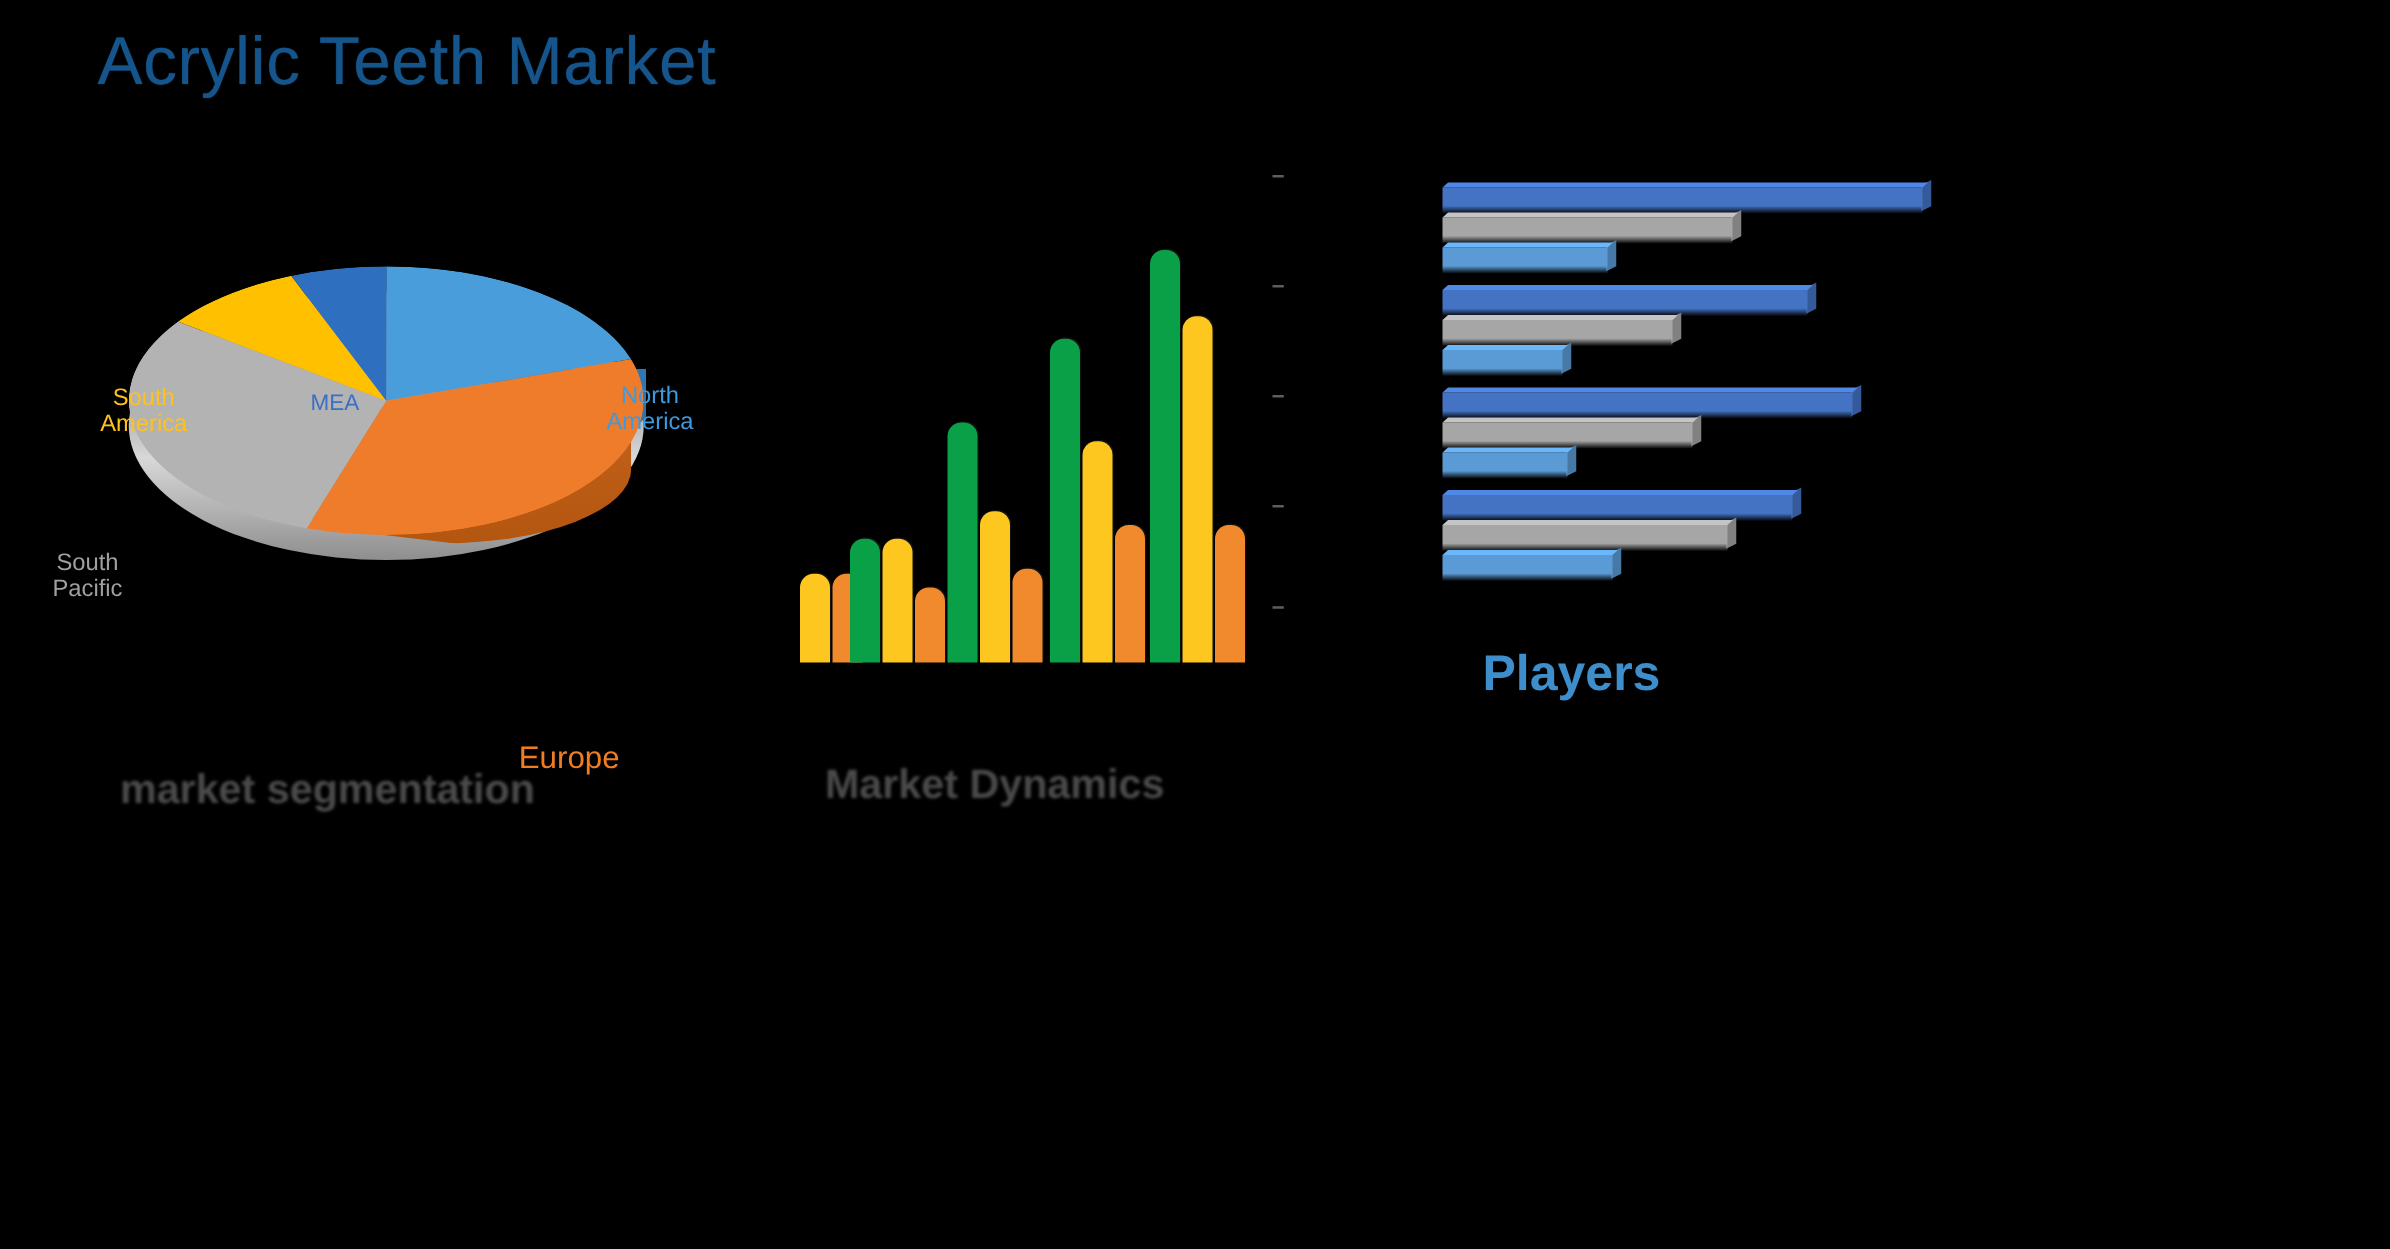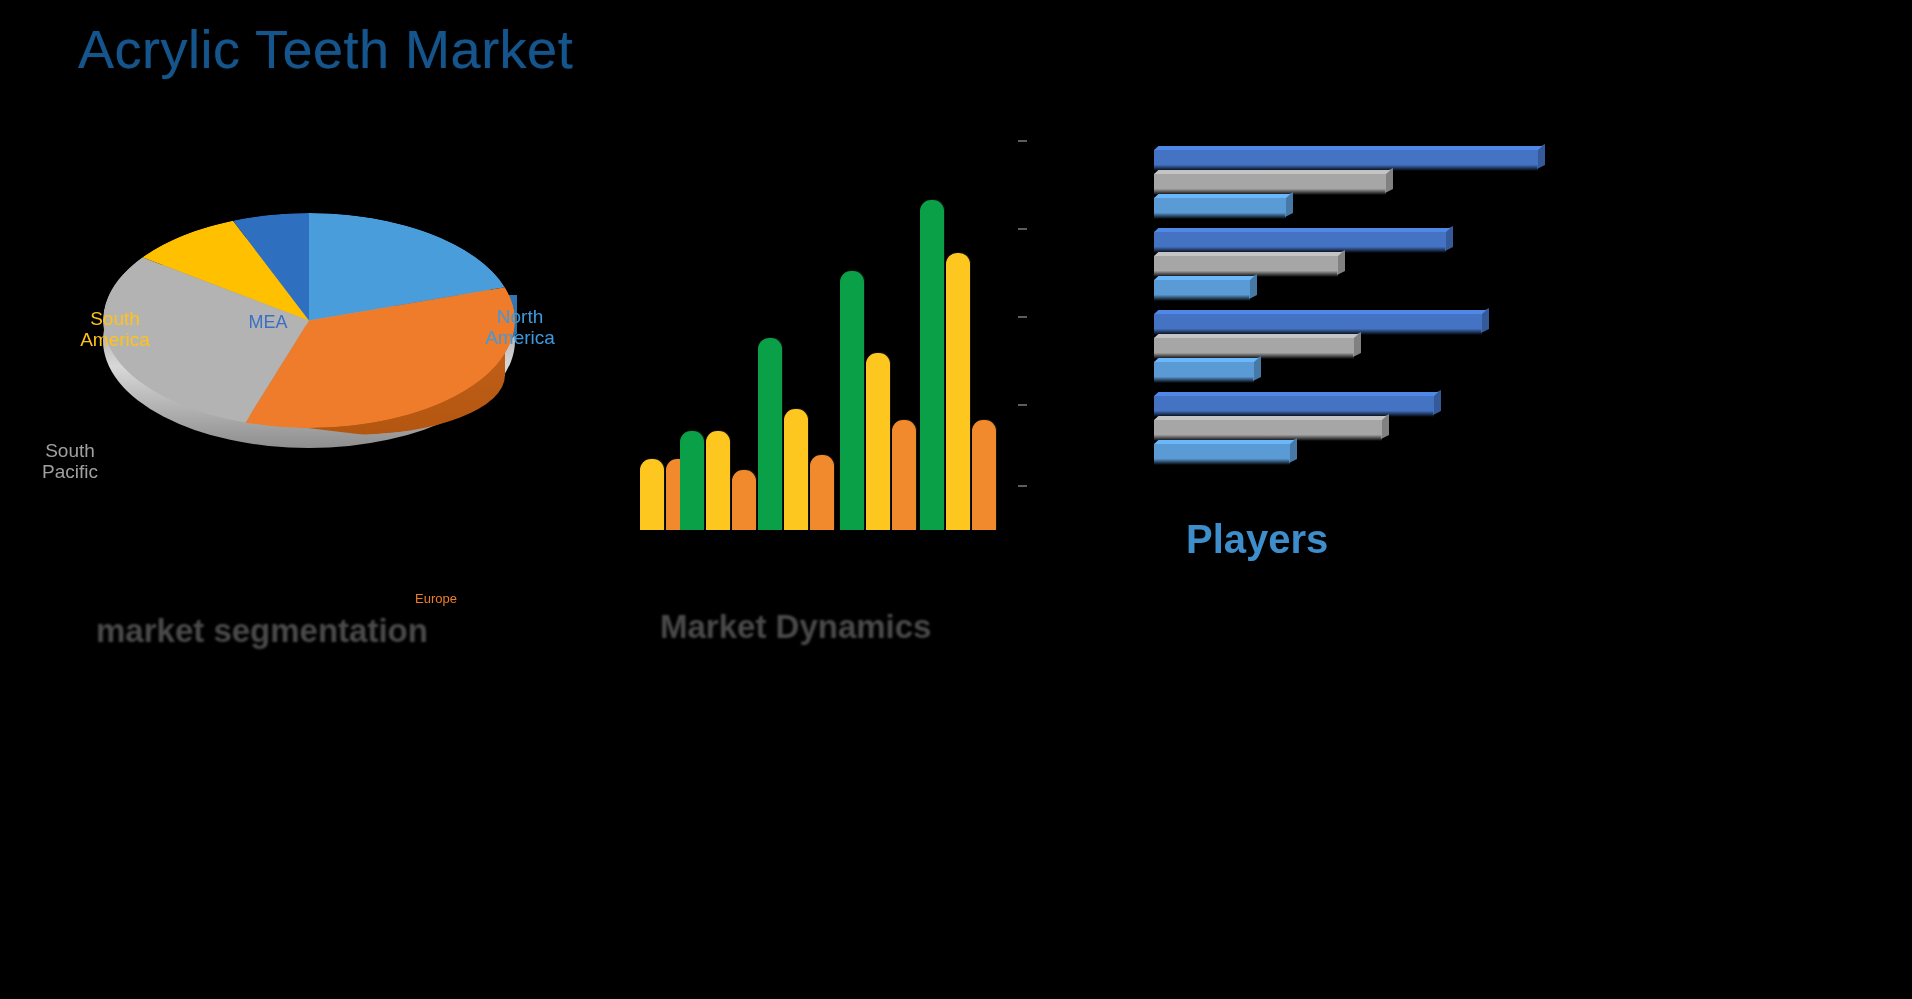--- a/index.html
+++ b/index.html
@@ -33,21 +33,21 @@
     clip-path:polygon(0% 0%,100% 0%,100% 40%,70% 78%,22% 96%,0% 70%);
   }
   .pie-top{
     position:absolute;left:8px;top:38px;width:412px;height:215px;border-radius:50%;
     overflow:hidden;
   }
   .pie-top svg{display:block;width:412px;height:215px;}
 
   .pie-label{position:absolute;font-weight:normal;line-height:1.12;text-align:center;white-space:pre-line;}
   #lbl-north{left:455px;top:166px;width:130px;font-size:19px;color:#3d9ae0;}
-  #lbl-europe{left:415px;top:452px;width:120px;font-size:13px;color:#ef7d24;text-align:left;}
+  #lbl-europe{left:415px;top:452px;width:120px;font-size:25px;color:#ef7d24;text-align:left;}
   #lbl-asia{left:10px;top:300px;width:120px;font-size:19px;color:#a0a0a0;}
   #lbl-south{left:55px;top:168px;width:120px;font-size:19px;color:#ffc21c;}
   #lbl-mea{left:232px;top:172px;width:72px;font-size:18px;color:#3b6fc4;}
 
   #pie-caption{
     position:absolute;left:96px;top:612px;font-size:33px;font-weight:bold;
     color:#4a4a4a;letter-spacing:0px;white-space:nowrap;
     filter:blur(1.1px);
   }
 

